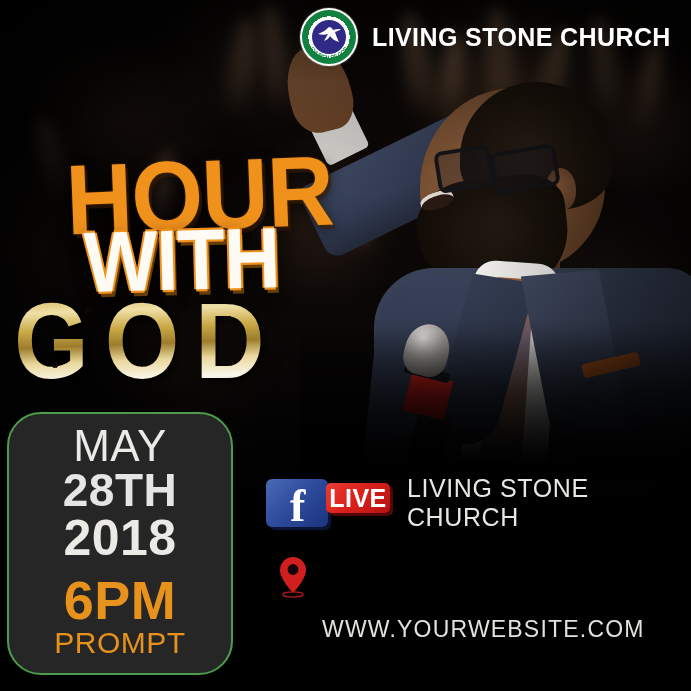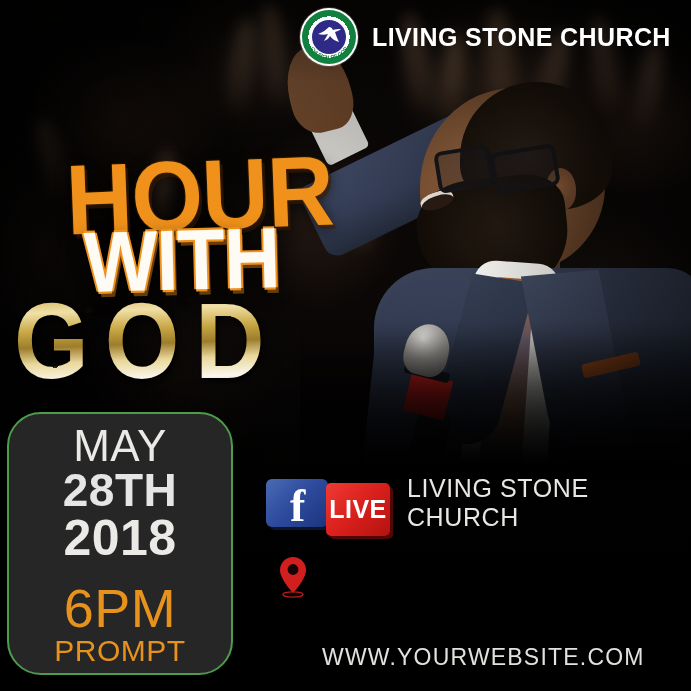--- a/index.html
+++ b/index.html
@@ -247,42 +247,42 @@
   
   .date-card {
     position:absolute; left:7px; top:412px; width:226px; height:263px;
     background:#262626; border:2.5px solid #4d9c4c; border-radius:34px;
     display:flex; flex-direction:column; align-items:center;
     padding-top:10px; box-sizing:border-box;
   }
   .d-month { font-size:44px; font-weight:400; color:#eceae6; line-height:.98; letter-spacing:.5px; }
   .d-day   { font-size:46px; font-weight:700; color:#e5e5e5; line-height:1.0; letter-spacing:.5px; }
   .d-year  { font-size:50px; font-weight:700; color:#eceae6; line-height:1.02; letter-spacing:.5px; }
-  .d-time  { font-size:54px; font-weight:400; color:#e8921e; line-height:1.04; letter-spacing:.5px; margin-top:16px; }
+  .d-time  { font-size:54px; font-weight:700; color:#e8921e; line-height:1.04; letter-spacing:.5px; margin-top:8px; }
   .d-prompt{ font-size:30px; font-weight:400; color:#e8921e; line-height:1.0; letter-spacing:.5px; }
 
   
   .row { position:absolute; display:flex; align-items:center; }
   .row-live   { left:266px; top:474px; gap:24px; }
   .row-addr   { left:278px; top:556px; gap:24px; }
-  .row-site   { left:322px; top:644px; }
+  .row-site   { left:322px; top:616px; }
 
   .fb-badge { position:relative; width:124px; height:52px; }
   .fb-blue {
     position:absolute; left:0; top:2px; width:62px; height:48px;
     background: linear-gradient(135deg,#4b6bb5 0%,#2f4c9e 45%,#1b347e 100%);
     border-radius:6px;
     box-shadow: 3px 3px 0 rgba(12,22,55,.9);
   }
   .fb-f {
     position:absolute; left:24px; top:4px; color:#ffffff;
     font-size:46px; font-weight:700; font-family:"Liberation Serif", serif; line-height:1;
   }
   .fb-red {
-    position:absolute; left:60px; top:6px; width:64px; height:53px;
+    position:absolute; left:60px; top:6px; width:64px; height:30px;
     background: linear-gradient(135deg,#ef3a33 0%,#d9201c 50%,#b3120f 100%);
     border-radius:5px;
     box-shadow: 3px 3px 0 rgba(90,8,6,.9);
     display:flex; align-items:center; justify-content:center;
   }
   .fb-live-text { color:#fff; font-size:25px; font-weight:700; letter-spacing:.5px; }
 
   .pin { width:30px; height:42px; position:relative; }
   .contact-text {
     color:#e9e7e3; font-size:25px; font-weight:400; letter-spacing:.6px;

